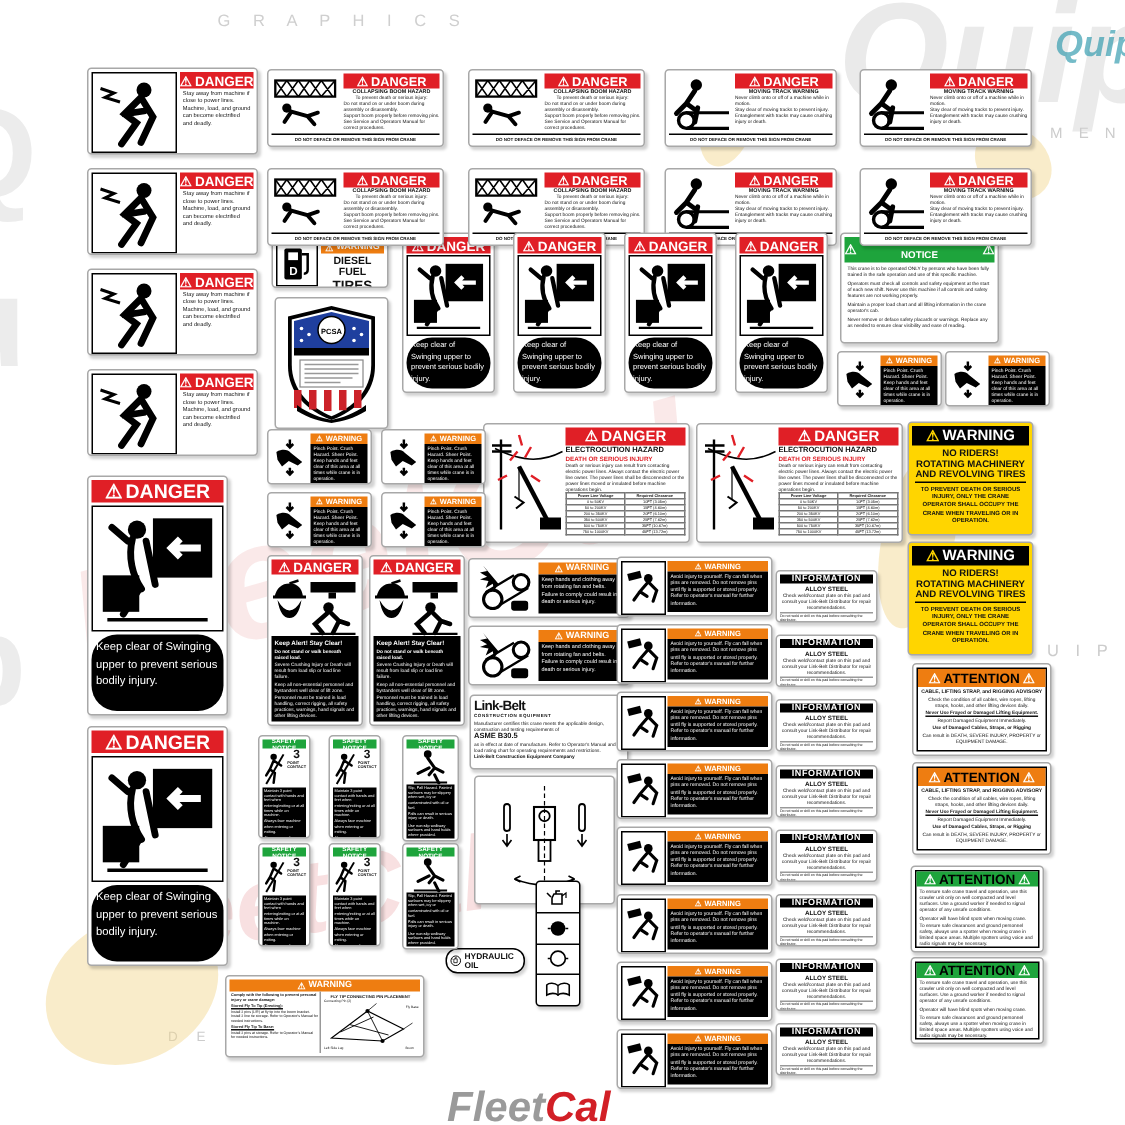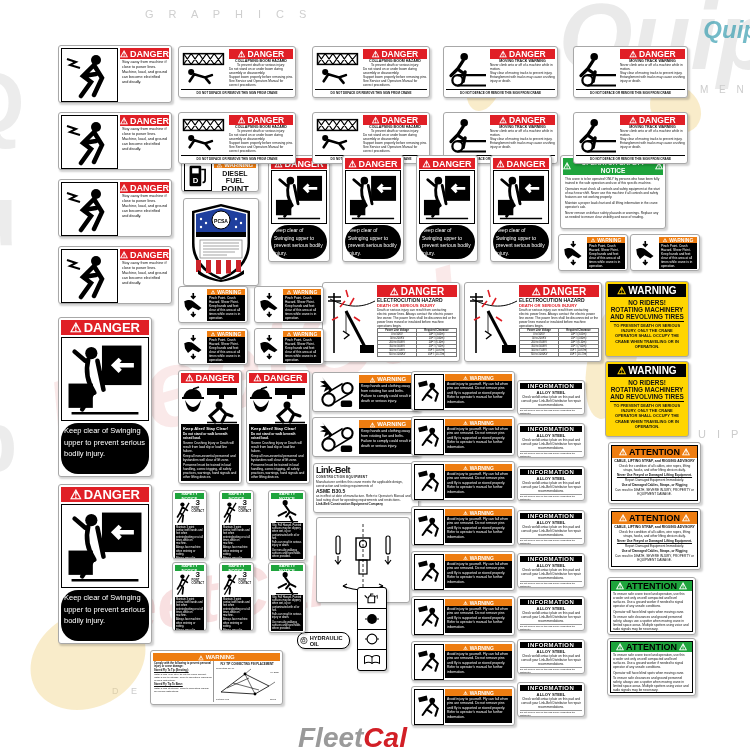--- a/index.html
+++ b/index.html
@@ -157,21 +157,21 @@
         <text x="9" y="31" fill="#fff" font-size="12" font-weight="bold" font-family="Liberation Sans, sans-serif">D</text>
         <path d="M22 10 h6 v16 q0 4 -4 4" stroke="#000" stroke-width="2.6" fill="none"></path>
       </svg>
     </div>
     <div class="col" style="flex:1;padding-left:2px;">
       <div class="bar bar-orn" style="height:8px;font-size:6px;">
         <span class="tri">⚠</span>
         <span>WARNING</span>
       </div>
       <div class="ttl" style="font-size:7px;margin-top:2px;">DIESEL FUEL</div>
-      <div class="ttl" style="font-size:9px;">POINT</div>
+      <div class="ttl" style="font-size:9px;">TIRES</div>
     </div>
   </div>
 
   <div class="decal d-shield" style="left: 183px; top: 198px;">
     <svg width="66" height="80" viewBox="0 0 66 80">
       <path d="M33 2 L62 9 V42 C62 60 49 72 33 78 C17 72 4 60 4 42 V9 Z" fill="#000"></path>
       <path d="M33 4.5 L59.5 11 V41 C59.5 58 47.5 69.5 33 75.5 C18.5 69.5 6.5 58 6.5 41 V11 Z" fill="#fff"></path>
       <path d="M33 6 L58 12 V30 H8 V12 Z" fill="#1f3f9e"></path>
       <g fill="#fff">
           <circle cx="13" cy="17" r="1.2"></circle>

